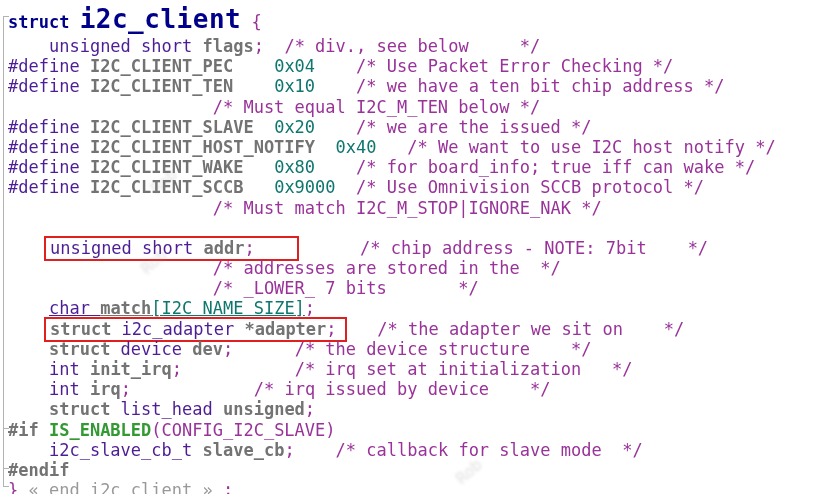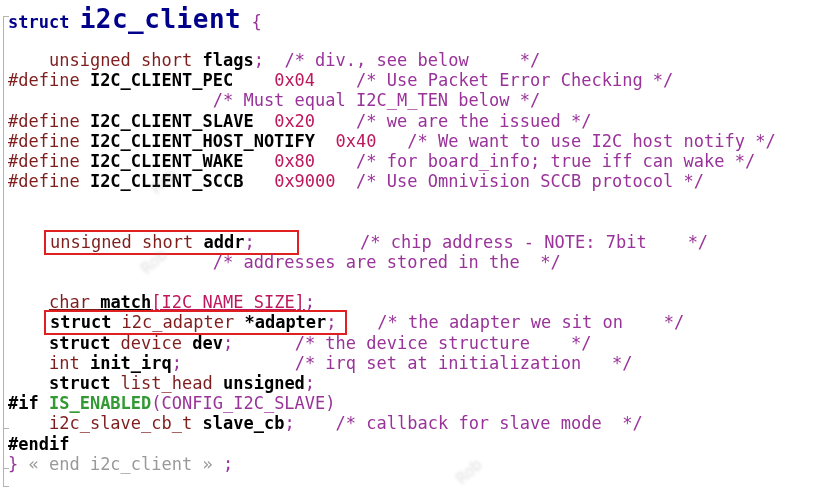--- a/index.html
+++ b/index.html
@@ -8,28 +8,28 @@
     position:relative;
     width:824px;height:494px;
     font-family:"DejaVu Sans Mono","Liberation Mono",monospace;
     font-size:17px;
     line-height:20.2px;
     padding:4px 0 0 8px;
     box-sizing:border-box;
     background:#ffffff;
   }
   .line{white-space:pre;height:20.2px;}
-  .title-line{white-space:pre;height:30px;line-height:30px;margin-bottom:16px;}
+  .title-line{white-space:pre;height:30px;line-height:30px;margin-bottom:2px;}
   .t-kw{color:#00008B;font-weight:bold;font-size:17px;}
   .t-name{color:#00008B;font-weight:bold;font-size:26px;letter-spacing:0.5px;}
   .t-brace{color:#993399;font-size:17px;}
-  .g {color:#7f1d1d;}
+  .g {color:#4c1d95;}
   .gb{color:#339933;font-weight:bold;}
-  .b {color:#000000;font-weight:bold;}
-  .r {color:#be185d;}
+  .b {color:#737373;font-weight:bold;}
+  .r {color:#0f766e;}
   .p {color:#993399;}
   .gy{color:#999999;}
   .pl{color:#000000;}
   .u {text-decoration:underline;}
   .redbox{border:2px solid #E02020;padding:0 4px 1px 4px;margin-left:-5px;}
   
   .guide-v{position:absolute;background:#b3b3b3;width:1px;}
   .guide-h{position:absolute;background:#b3b3b3;height:1px;}
   
   .wm{
@@ -55,34 +55,36 @@
 
   <div class="wm" style="left:150px;top:172px;">Rob</div>
   <div class="wm" style="left:140px;top:252px;">Rob</div>
   <div class="wm" style="left:455px;top:462px;">Rob</div>
 
   <div class="title-line"><span class="t-kw">struct </span><span class="t-name">i2c_client</span><span class="t-brace"> {</span></div>
 
   <div id="code-body">
       <div class="line"><span class="pl">    </span><span class="g">unsigned short </span><span class="b">flags</span><span class="p">;</span><span class="pl">  </span><span class="p">/* div., see below     */</span></div>
       <div class="line"><span class="g">#define </span><span class="b">I2C_CLIENT_PEC</span><span class="pl">    </span><span class="r">0x04</span><span class="pl">    </span><span class="p">/* Use Packet Error Checking */</span></div>
+      <div class="line"><span class="g">#define </span><span class="b">I2C_CLIENT_TEN</span><span class="pl">    </span><span class="r">0x10</span><span class="pl">    </span><span class="p">/* we have a ten bit chip address */</span></div>
       <div class="line"><span class="pl">                    </span><span class="p">/* Must equal I2C_M_TEN below */</span></div>
       <div class="line"><span class="g">#define </span><span class="b">I2C_CLIENT_SLAVE</span><span class="pl">  </span><span class="r">0x20</span><span class="pl">    </span><span class="p">/* we are the issued */</span></div>
       <div class="line"><span class="g">#define </span><span class="b">I2C_CLIENT_HOST_NOTIFY</span><span class="pl">  </span><span class="r">0x40</span><span class="pl">   </span><span class="p">/* We want to use I2C host notify */</span></div>
       <div class="line"><span class="g">#define </span><span class="b">I2C_CLIENT_WAKE</span><span class="pl">   </span><span class="r">0x80</span><span class="pl">    </span><span class="p">/* for board_info; true iff can wake */</span></div>
       <div class="line"><span class="g">#define </span><span class="b">I2C_CLIENT_SCCB</span><span class="pl">   </span><span class="r">0x9000</span><span class="pl">  </span><span class="p">/* Use Omnivision SCCB protocol */</span></div>
-      <div class="line"><span class="pl">                    </span></div>
+      <div class="line"><span class="pl">                    </span><span class="p">/* Must match I2C_M_STOP|IGNORE_NAK */</span></div>
       <div class="line"></div>
       <div class="line"><span class="pl">    </span><span class="redbox" style="padding-right: 42px;"><span class="g">unsigned short </span><span class="b">addr</span><span class="p">;</span></span><span class="pl">      </span><span class="p">/* chip address - NOTE: 7bit    */</span></div>
       <div class="line"><span class="pl">                    </span><span class="p">/* addresses are stored in the  */</span></div>
-      <div class="line"><span class="pl">                    </span></div>
+      <div class="line"><span class="pl">                    </span><span class="p">/* _LOWER_ 7 bits       */</span></div>
       <div class="line"><span class="pl">    </span><span class="g u">char </span><span class="b u">match</span><span class="r u">[I2C_NAME_SIZE]</span><span class="p">;</span></div>
       <div class="line"><span class="pl">    </span><span class="redbox" style="padding-right: 8px; text-align: right;"><span class="b">struct </span><span class="g">i2c_adapter </span><span class="b">*adapter</span><span class="p">;</span></span><span class="pl">   </span><span class="p">/* the adapter we sit on    */</span></div>
       <div class="line"><span class="pl">    </span><span class="b">struct </span><span class="g">device </span><span class="b">dev</span><span class="p">;</span><span class="pl">      </span><span class="p">/* the device structure    */</span></div>
       <div class="line"><span class="pl">    </span><span class="g">int </span><span class="b">init_irq</span><span class="p">;</span><span class="pl">           </span><span class="p">/* irq set at initialization   */</span></div>
+      <div class="line"><span class="pl">    </span><span class="g">int </span><span class="b">irq</span><span class="p">;</span><span class="pl">            </span><span class="p">/* irq issued by device    */</span></div>
       <div class="line"><span class="pl">    </span><span class="b">struct </span><span class="g">list_head </span><span class="b">unsigned</span><span class="p">;</span></div>
       <div class="line"><span class="b">#if </span><span class="gb">IS_ENABLED</span><span class="p">(CONFIG_I2C_SLAVE)</span></div>
       <div class="line"><span class="pl">    </span><span class="g">i2c_slave_cb_t </span><span class="b">slave_cb</span><span class="p">;</span><span class="pl">    </span><span class="p">/* callback for slave mode  */</span></div>
       <div class="line"><span class="b">#endif</span></div>
       <div class="line"><span class="p">} </span><span class="gy">« end i2c_client »</span><span class="p"> ;</span></div>
     </div>
 
 </div>
 
 </body></html>

